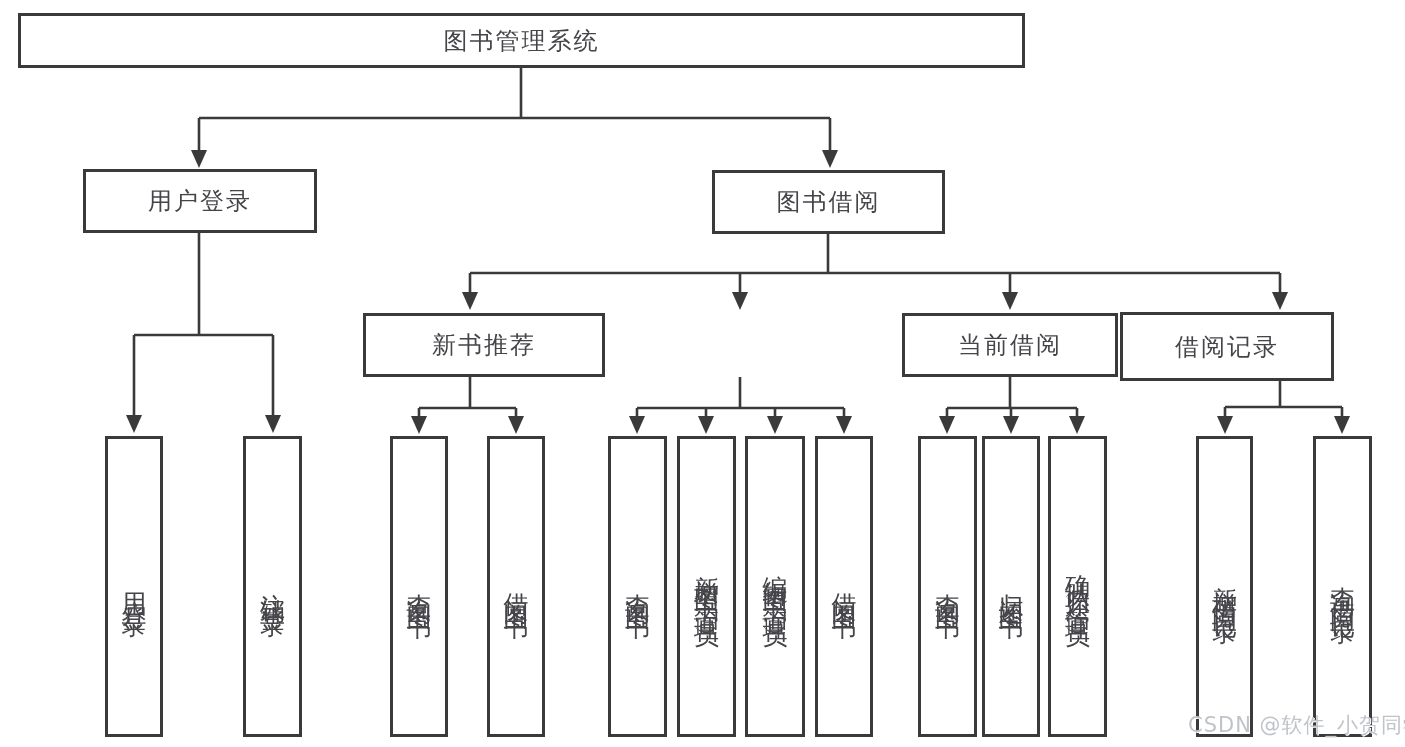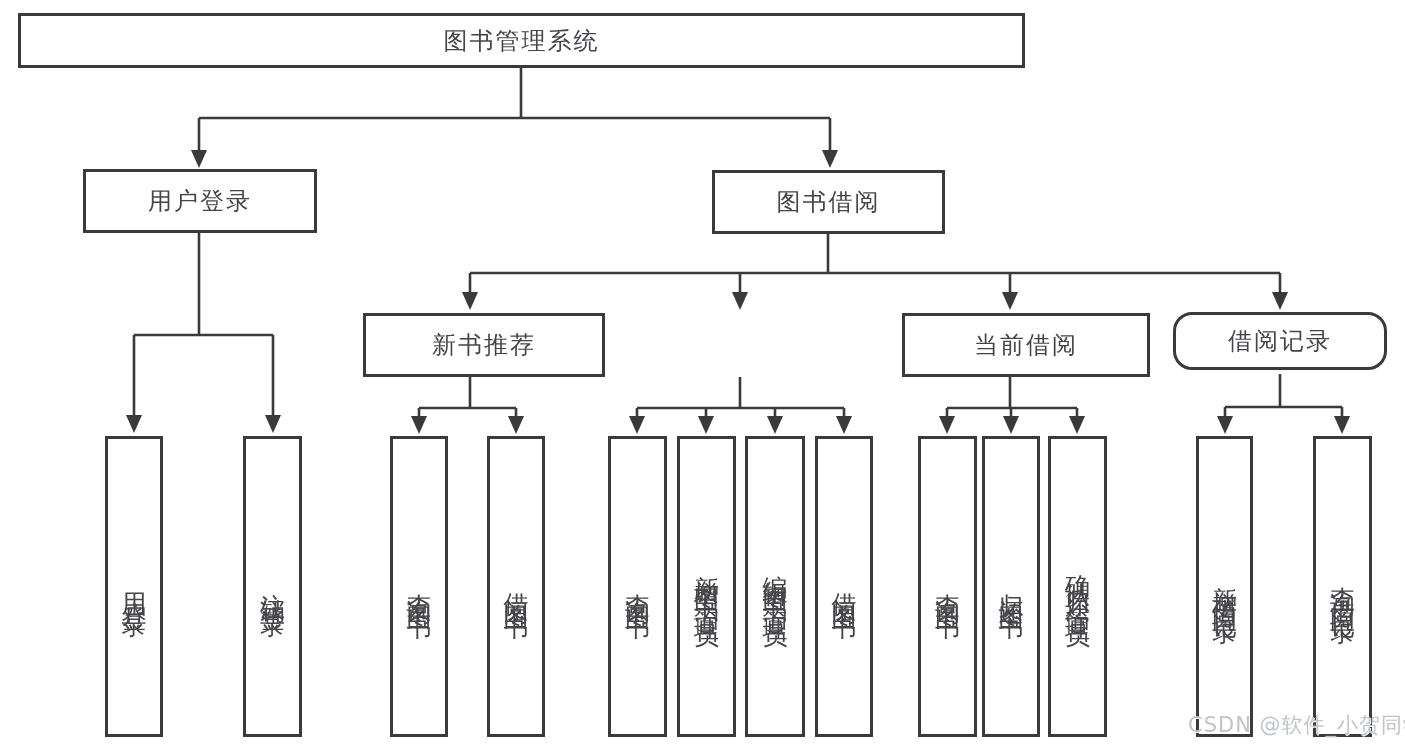--- a/index.html
+++ b/index.html
@@ -100,24 +100,24 @@
   <div class="node hnode" style="left:83px;top:169px;width:234px;height:64px;">
     <span>用户登录</span>
   </div>
   <div class="node hnode" style="left:712px;top:170px;width:233px;height:64px;">
     <span>图书借阅</span>
   </div>
 
   <div class="node hnode" style="left:363px;top:313px;width:242px;height:64px;">
     <span>新书推荐</span>
   </div>
-  <div class="node hnode" style="left:902px;top:313px;width:248px;height:64px;">
+  <div class="node hnode" style="left:902px;top:313px;width:216px;height:64px;">
     <span>当前借阅</span>
   </div>
-  <div class="node hnode" style="left:1173px;top:312px;width:214px;height:58px;border-radius:19px;">
+  <div class="node hnode" style="left:1120px;top:312px;width:214px;height:69px;">
     <span>借阅记录</span>
   </div>
 
   <div class="node leaf" style="left:105px;top:436px;width:58px;height:301px;">
     <span>用户登录</span>
   </div>
   <div class="node leaf" style="left:243px;top:436px;width:59px;height:301px;">
     <span>注销登录</span>
   </div>
 

